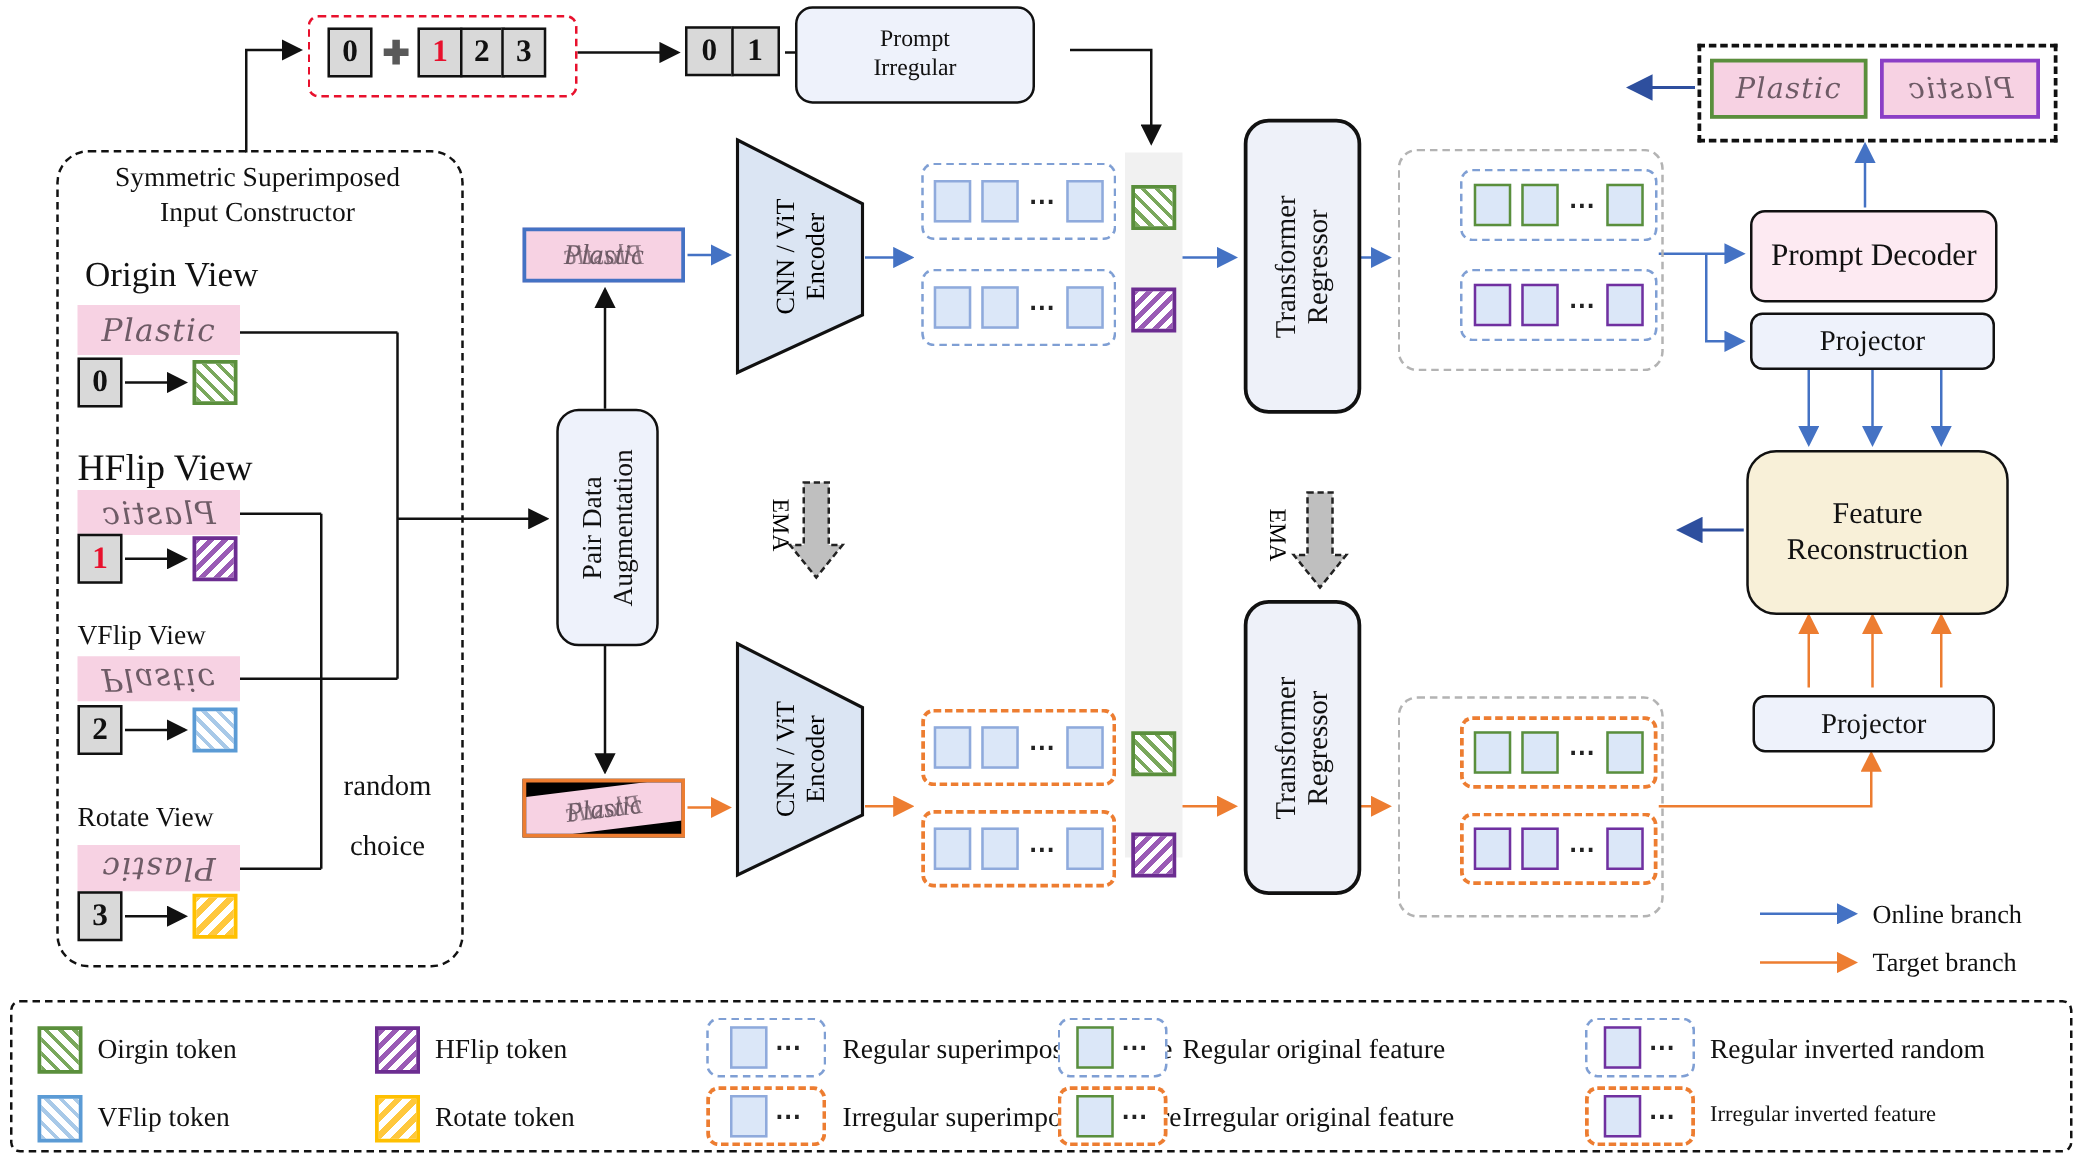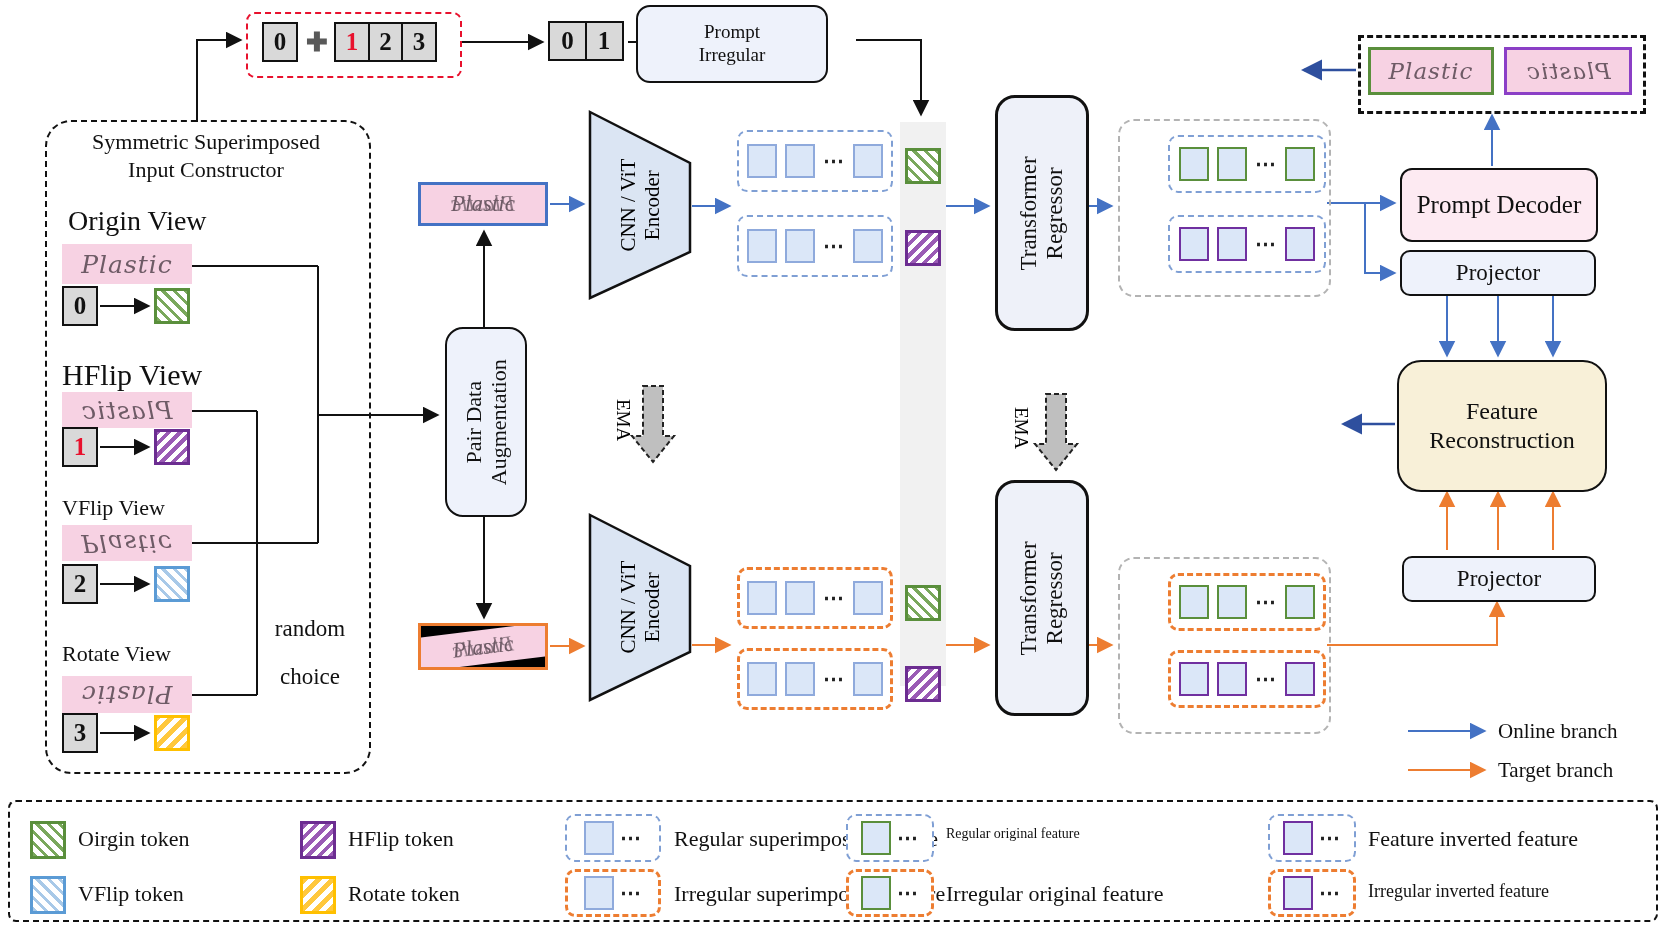--- a/index.html
+++ b/index.html
@@ -350,31 +350,31 @@
   <div class="fbox fb-orange" style="left:565px;top:869px;width:96px;height:48px;gap:6px;">
     <div class="sq"></div>
       <div class="dots">⋯</div>
   </div>
   <div class="label" style="left:674px;top:881px;font-size:22px;"><span>Irregular superimposed feature</span></div>
 
   <div class="fbox fb-blue" style="left:846px;top:814px;width:88px;height:48px;gap:6px;">
     <div class="sq g"></div>
       <div class="dots">⋯</div>
   </div>
-  <div class="label" style="left:946px;top:826px;font-size:14px;"><span>Regular original feature</span></div>
+  <div class="label" style="left:946px;top:826px;font-size:22px;"><span>Regular original feature</span></div>
   <div class="fbox fb-orange" style="left:846px;top:869px;width:88px;height:48px;gap:6px;">
     <div class="sq g"></div>
       <div class="dots">⋯</div>
   </div>
   <div class="label" style="left:946px;top:881px;font-size:22px;"><span>Irregular original feature</span></div>
 
   <div class="fbox fb-blue" style="left:1268px;top:814px;width:88px;height:48px;gap:6px;">
     <div class="sq p"></div>
       <div class="dots">⋯</div>
   </div>
-  <div class="label" style="left:1368px;top:826px;font-size:22px;"><span>Feature inverted feature</span></div>
+  <div class="label" style="left:1368px;top:826px;font-size:22px;"><span>Regular inverted random</span></div>
   <div class="fbox fb-orange" style="left:1268px;top:869px;width:88px;height:48px;gap:6px;">
     <div class="sq p"></div>
       <div class="dots">⋯</div>
   </div>
   <div class="label" style="left:1368px;top:881px;font-size:18px;"><span>Irregular inverted feature</span></div>
 
 </div>
 
 </body></html>

